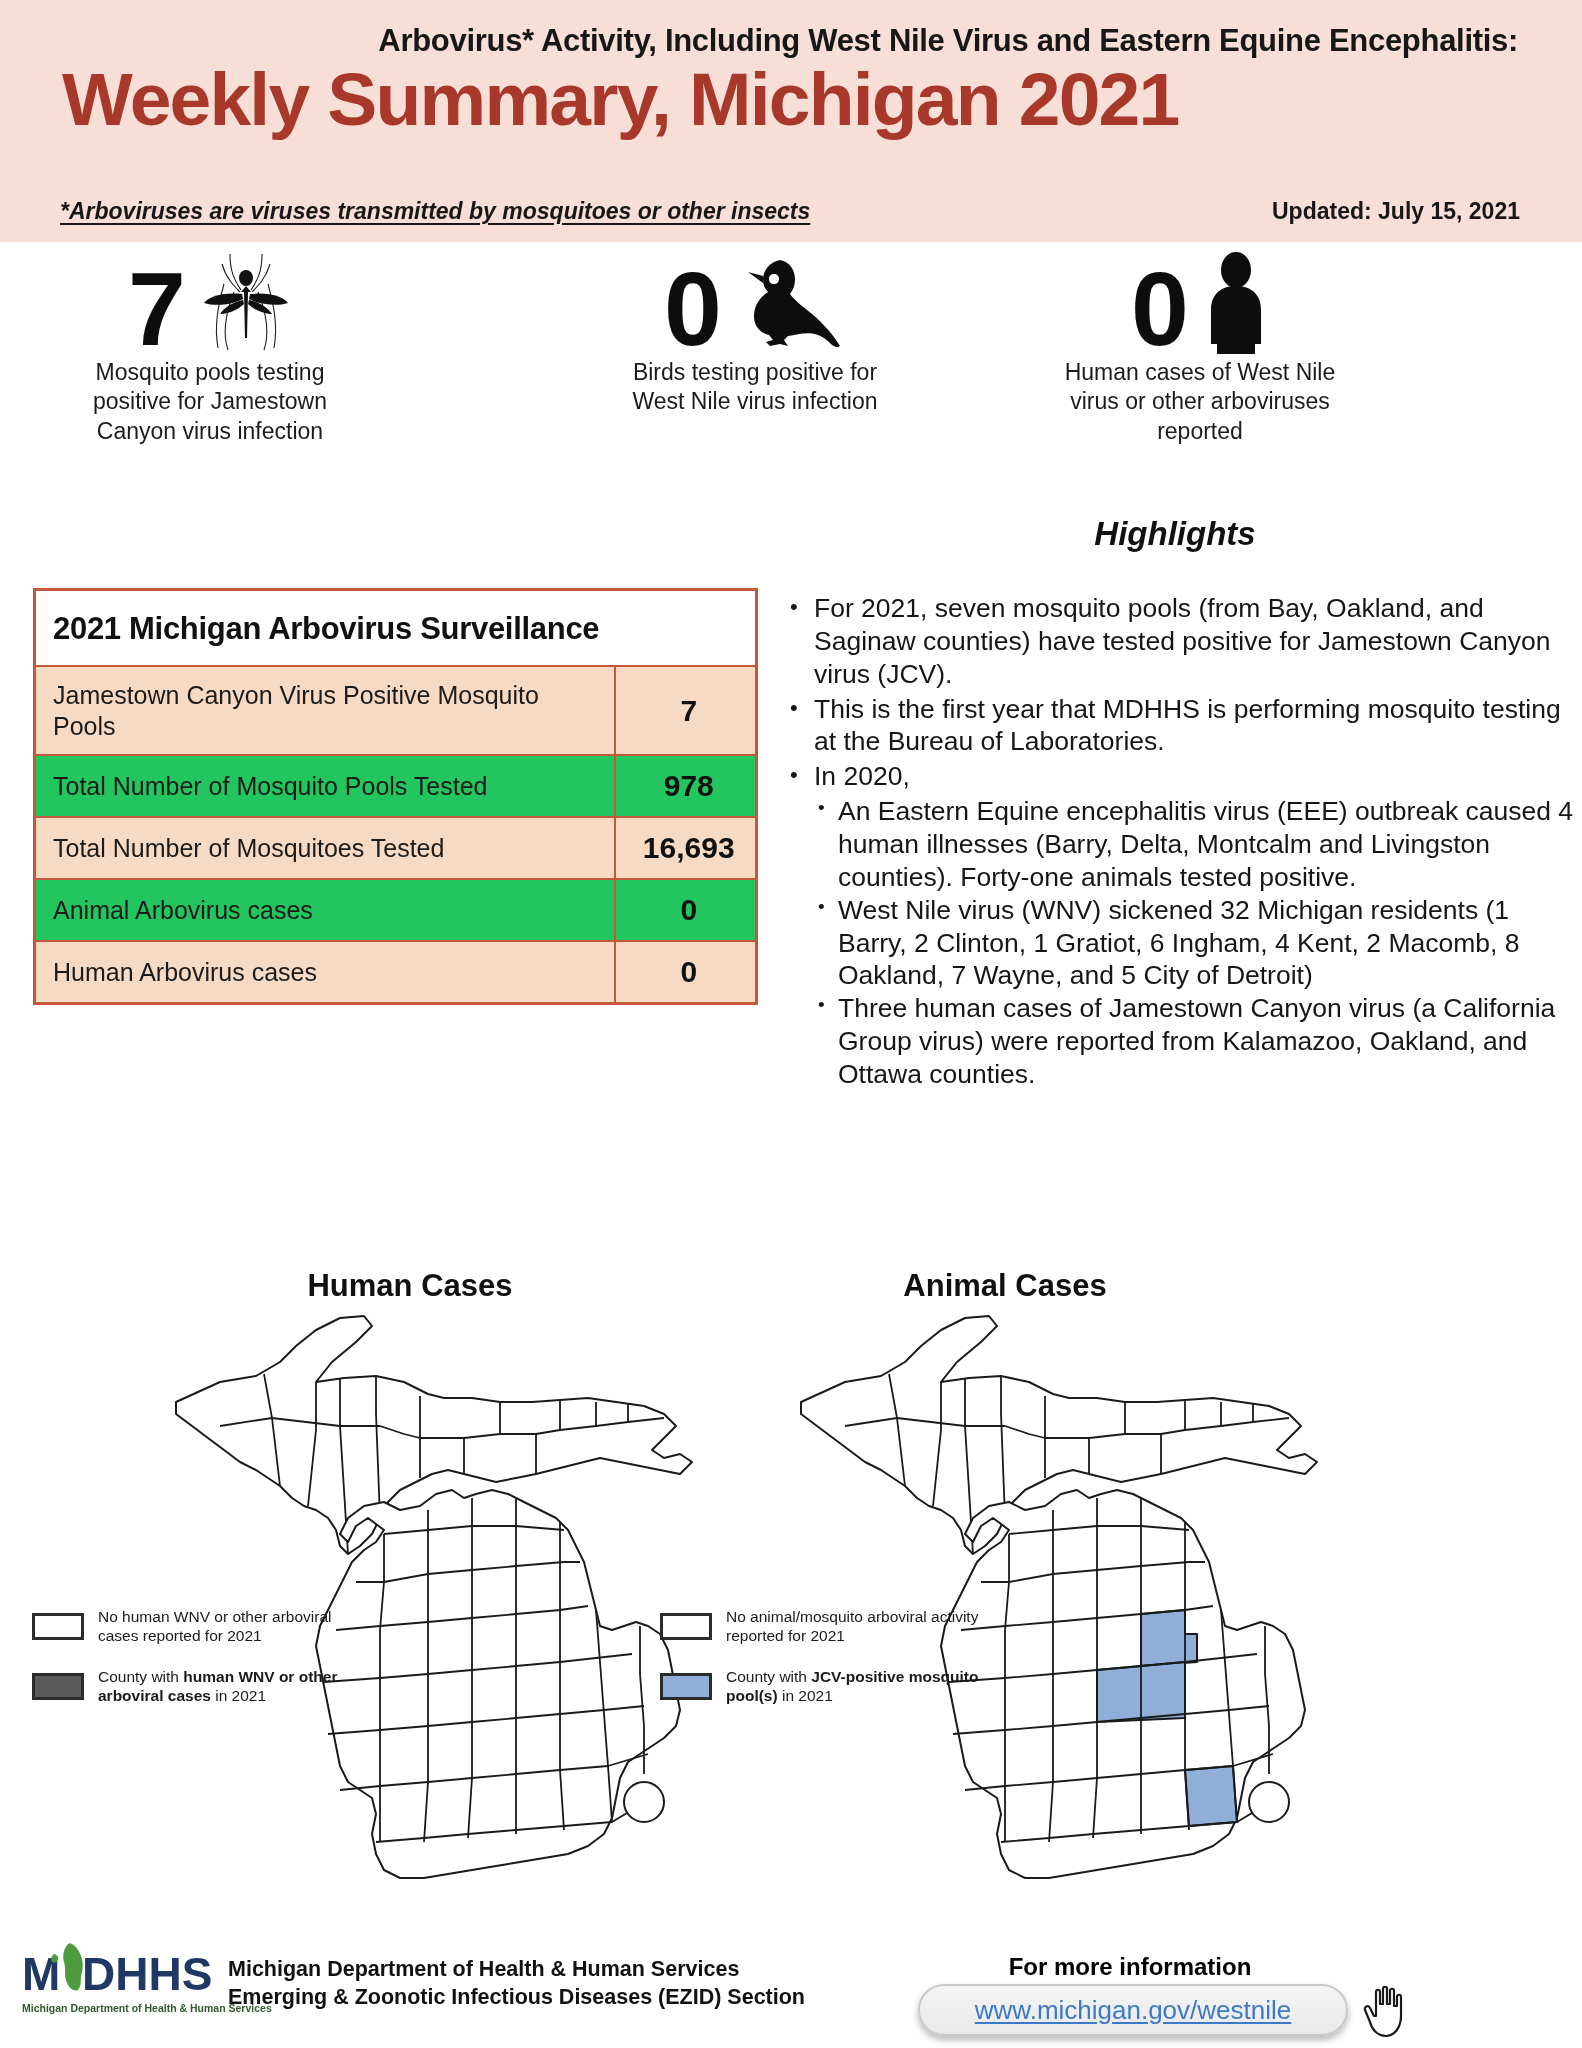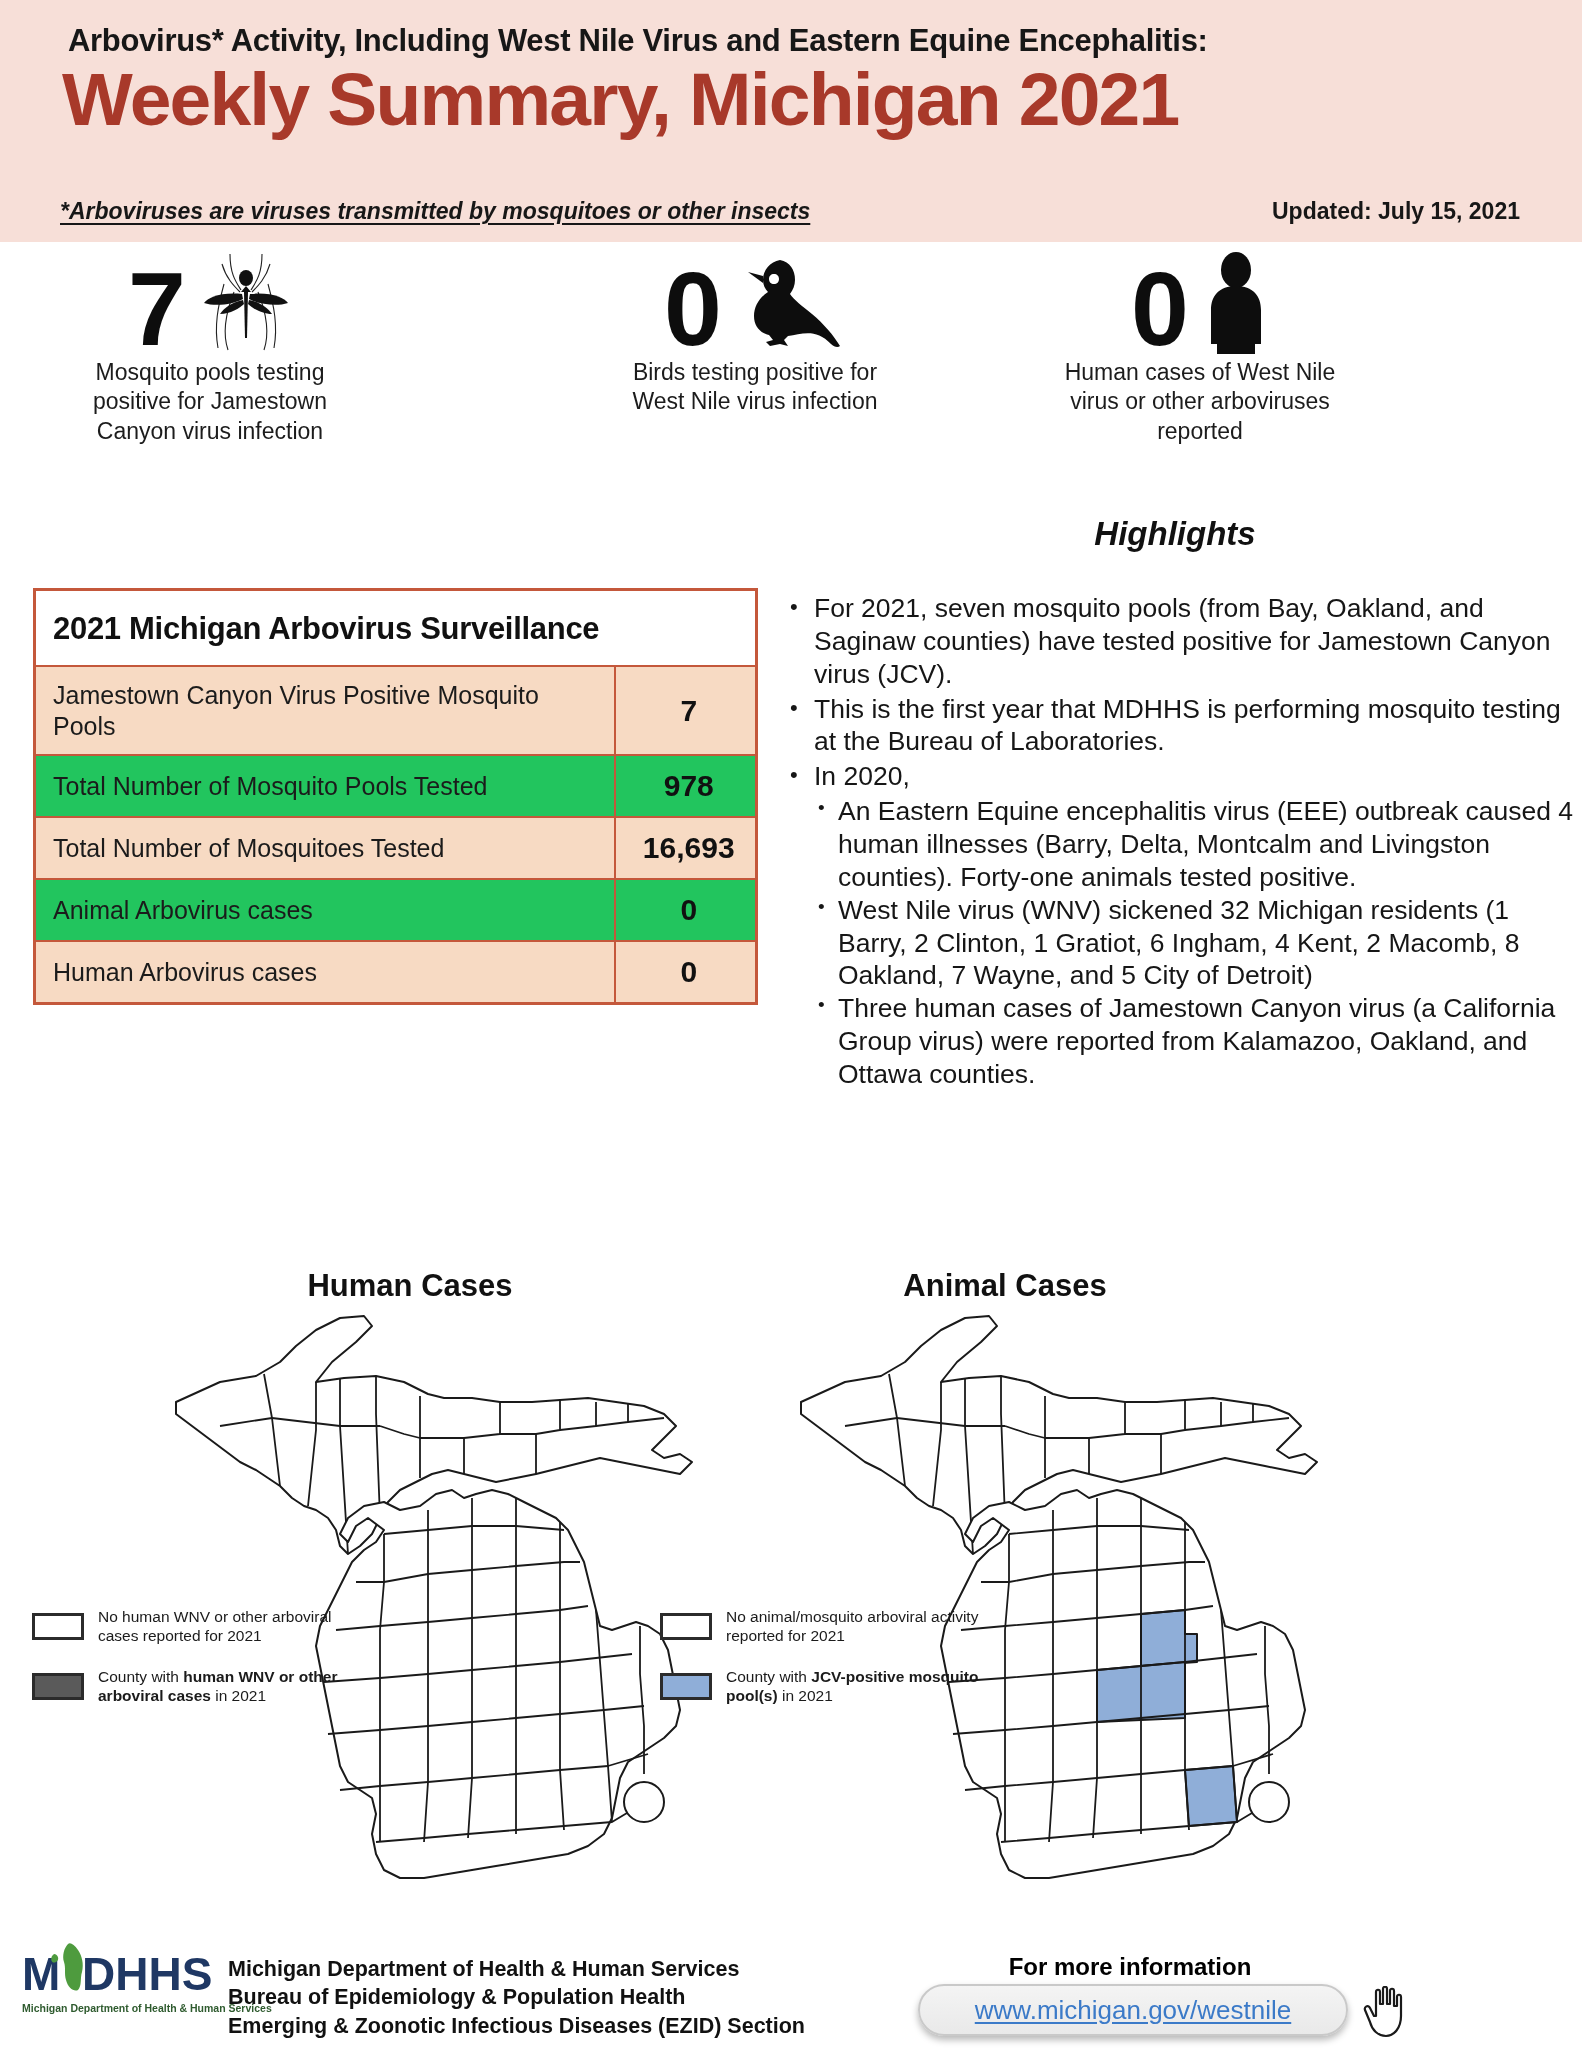--- a/index.html
+++ b/index.html
@@ -12,21 +12,21 @@
   #page { position: relative; width: 1582px; height: 2048px; background: #fff; }
 
   
   .header-band {
     position: absolute; left: 0; top: 0; width: 1582px; height: 242px;
     background: #F7DFD8;
   }
   .hdr-eyebrow {
     position: absolute; left: 68px; top: 23px; width: 1450px;
     font-size: 31px; font-weight: 700; color: #171717;
-    letter-spacing: -0.3px; white-space: nowrap;
+    letter-spacing: -0.3px; white-space: nowrap; text-align: right;
   }
   .hdr-title {
     position: absolute; left: 62px; top: 62px; width: 1450px;
     font-size: 75px; font-weight: 700; color: #A8392A;
     letter-spacing: -1.8px; line-height: 1.0; white-space: nowrap;
   }
   .hdr-footnote {
     position: absolute; left: 60px; top: 198px;
     font-size: 23px; font-weight: 700; font-style: italic; color: #171717;
     text-decoration: underline; text-underline-offset: 4px;
@@ -458,21 +458,20 @@
                  C 60 46, 58 38, 60 32 C 62 24, 60 16, 56 10 C 52 4, 48 2, 46 4 Z" fill="#4E9B3E"></path>
         <path d="M30 16 C 28 20, 30 24, 34 22 C 38 20, 36 14, 32 14 Z" fill="#4E9B3E"></path>
         <text x="60" y="50" font-family="Liberation Sans, sans-serif" font-size="46" font-weight="bold" fill="#1F3864">DHHS</text>
       </svg>
     </div>
     <div class="mdhhs-tag">Michigan Department of Health &amp; Human Services</div>
   </div>
 
   <div class="footer-dept">
     <div>Michigan Department of Health &amp; Human Services</div>
-    <div>Bureau of Epidemiology &amp; Population Health</div>
     <div>Emerging &amp; Zoonotic Infectious Diseases (EZID) Section</div>
   </div>
 
   <div class="more-info">For more information</div>
   <div class="url-pill">
     <a href="#">www.michigan.gov/westnile</a>
   </div>
   <div class="cursor-hand">
     <svg width="46" height="52" viewBox="0 0 46 52">
       <path d="M14 16 L14 6 C14 3 18 3 18 6 L18 18 L21 18 L21 3 C21 0 25 0 25 3 L25 18 L28 18

